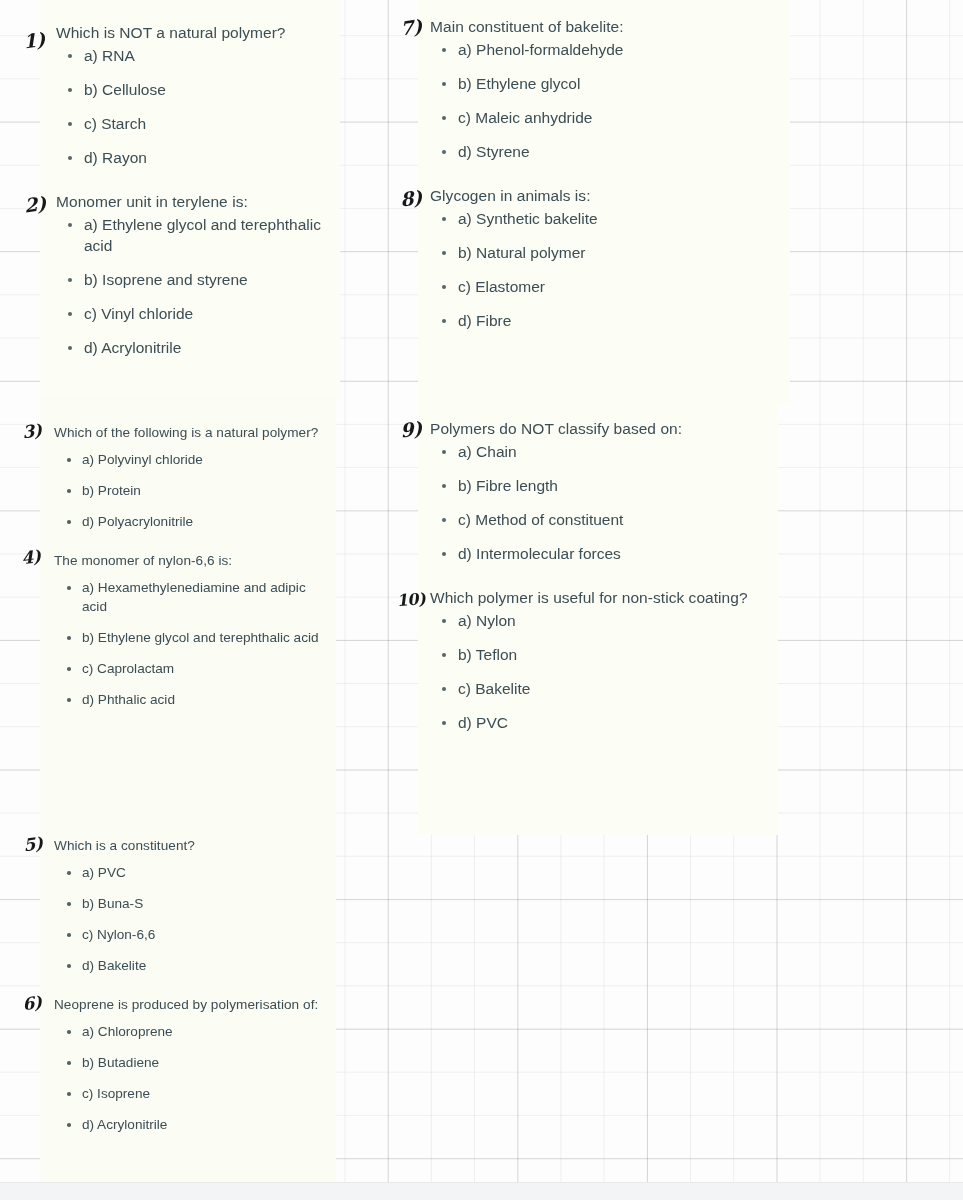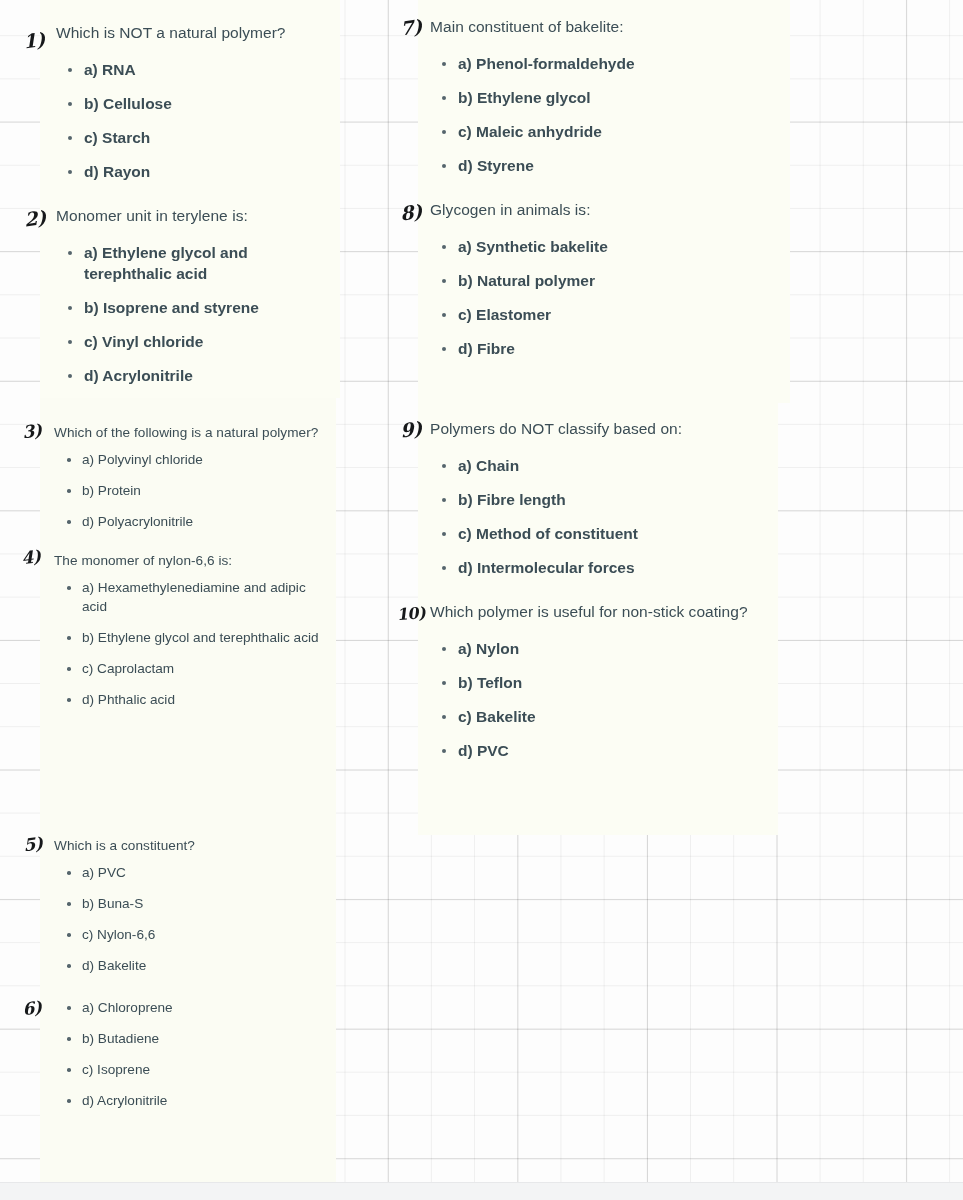--- a/index.html
+++ b/index.html
@@ -80,21 +80,21 @@
   }
   ul.options li::before {
     content: "";
     position: absolute;
     border-radius: 50%;
     background: #55656c;
   }
 
   
   .sizeA .qtext      { font-size: 15.5px; line-height: 22px; letter-spacing: 0.05px; }
-  .sizeA ul.options  { margin-top: 15px; font-weight: bold; }
+  .sizeA ul.options  { margin-top: 1px; }
   .sizeA ul.options li {
     font-size: 15.5px;
     line-height: 21px;
     padding-left: 28px;
     margin-bottom: 13px;
   }
   .sizeA ul.options li::before {
     width: 4px; height: 4px;
     left: 12px; top: 9px;
   }
@@ -212,20 +212,21 @@
           <li>b) Buna-S</li>
           <li>c) Nylon-6,6</li>
           <li>d) Bakelite</li>
         </ul>
       </div>
 
       <div class="gap-between-b"></div>
 
       <div class="qblock">
         <span class="qnum n6">6)</span>
+        <p class="qtext">Neoprene is produced by polymerisation of:</p>
         <ul class="options">
           <li>a) Chloroprene</li>
           <li>b) Butadiene</li>
           <li>c) Isoprene</li>
           <li>d) Acrylonitrile</li>
         </ul>
       </div>
 
     </div>
   </div>

